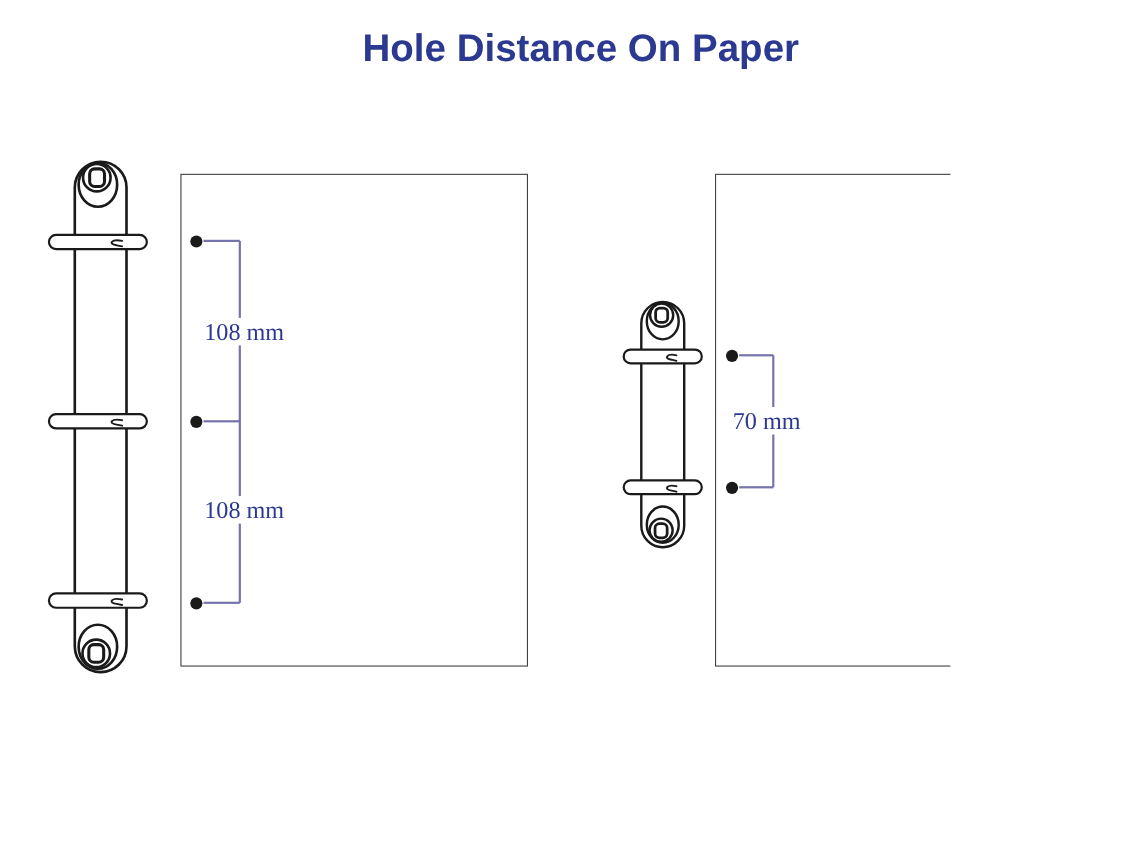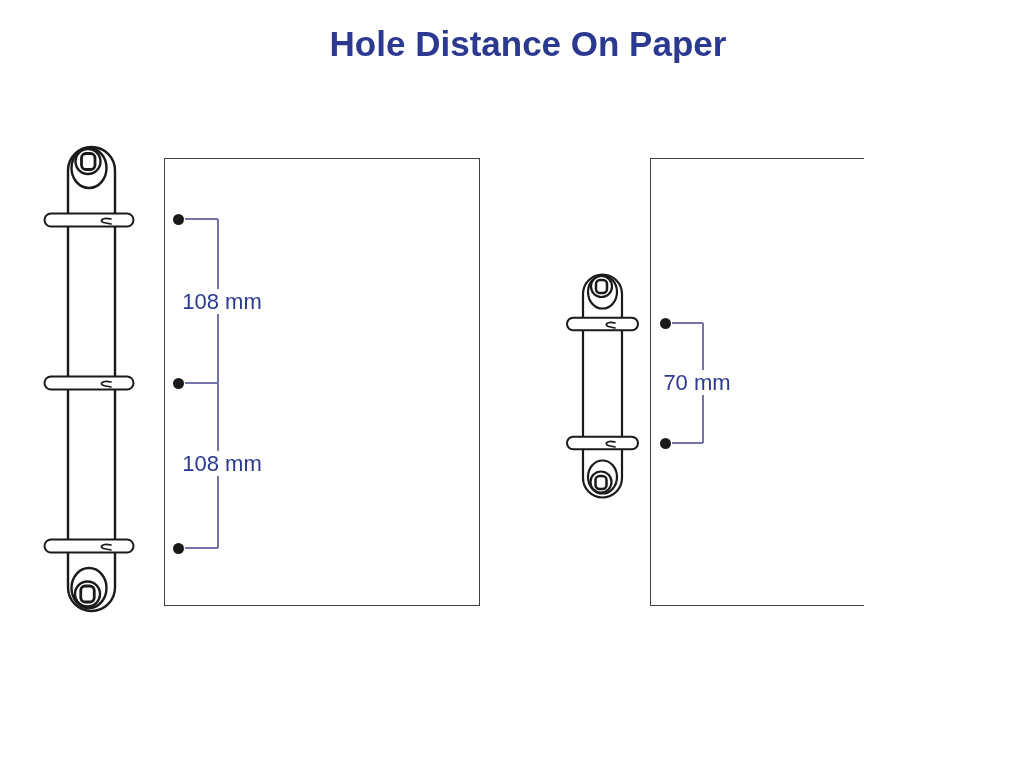--- a/index.html
+++ b/index.html
@@ -53,20 +53,21 @@
   .dim-label {
     position: absolute;
     background: #ffffff;
     color: #2b3990;
     font-size: 22px;
     font-weight: 500;
     text-align: center;
     line-height: 25px;
     height: 25px;
     z-index: 3;
+    font-family: Liberation Serif, serif;
   }
   .binder-svg {
     position: absolute;
     z-index: 2;
   }
   .stroke {
     fill: #ffffff;
     stroke: #1a1a1a;
   }
   .clasp {

